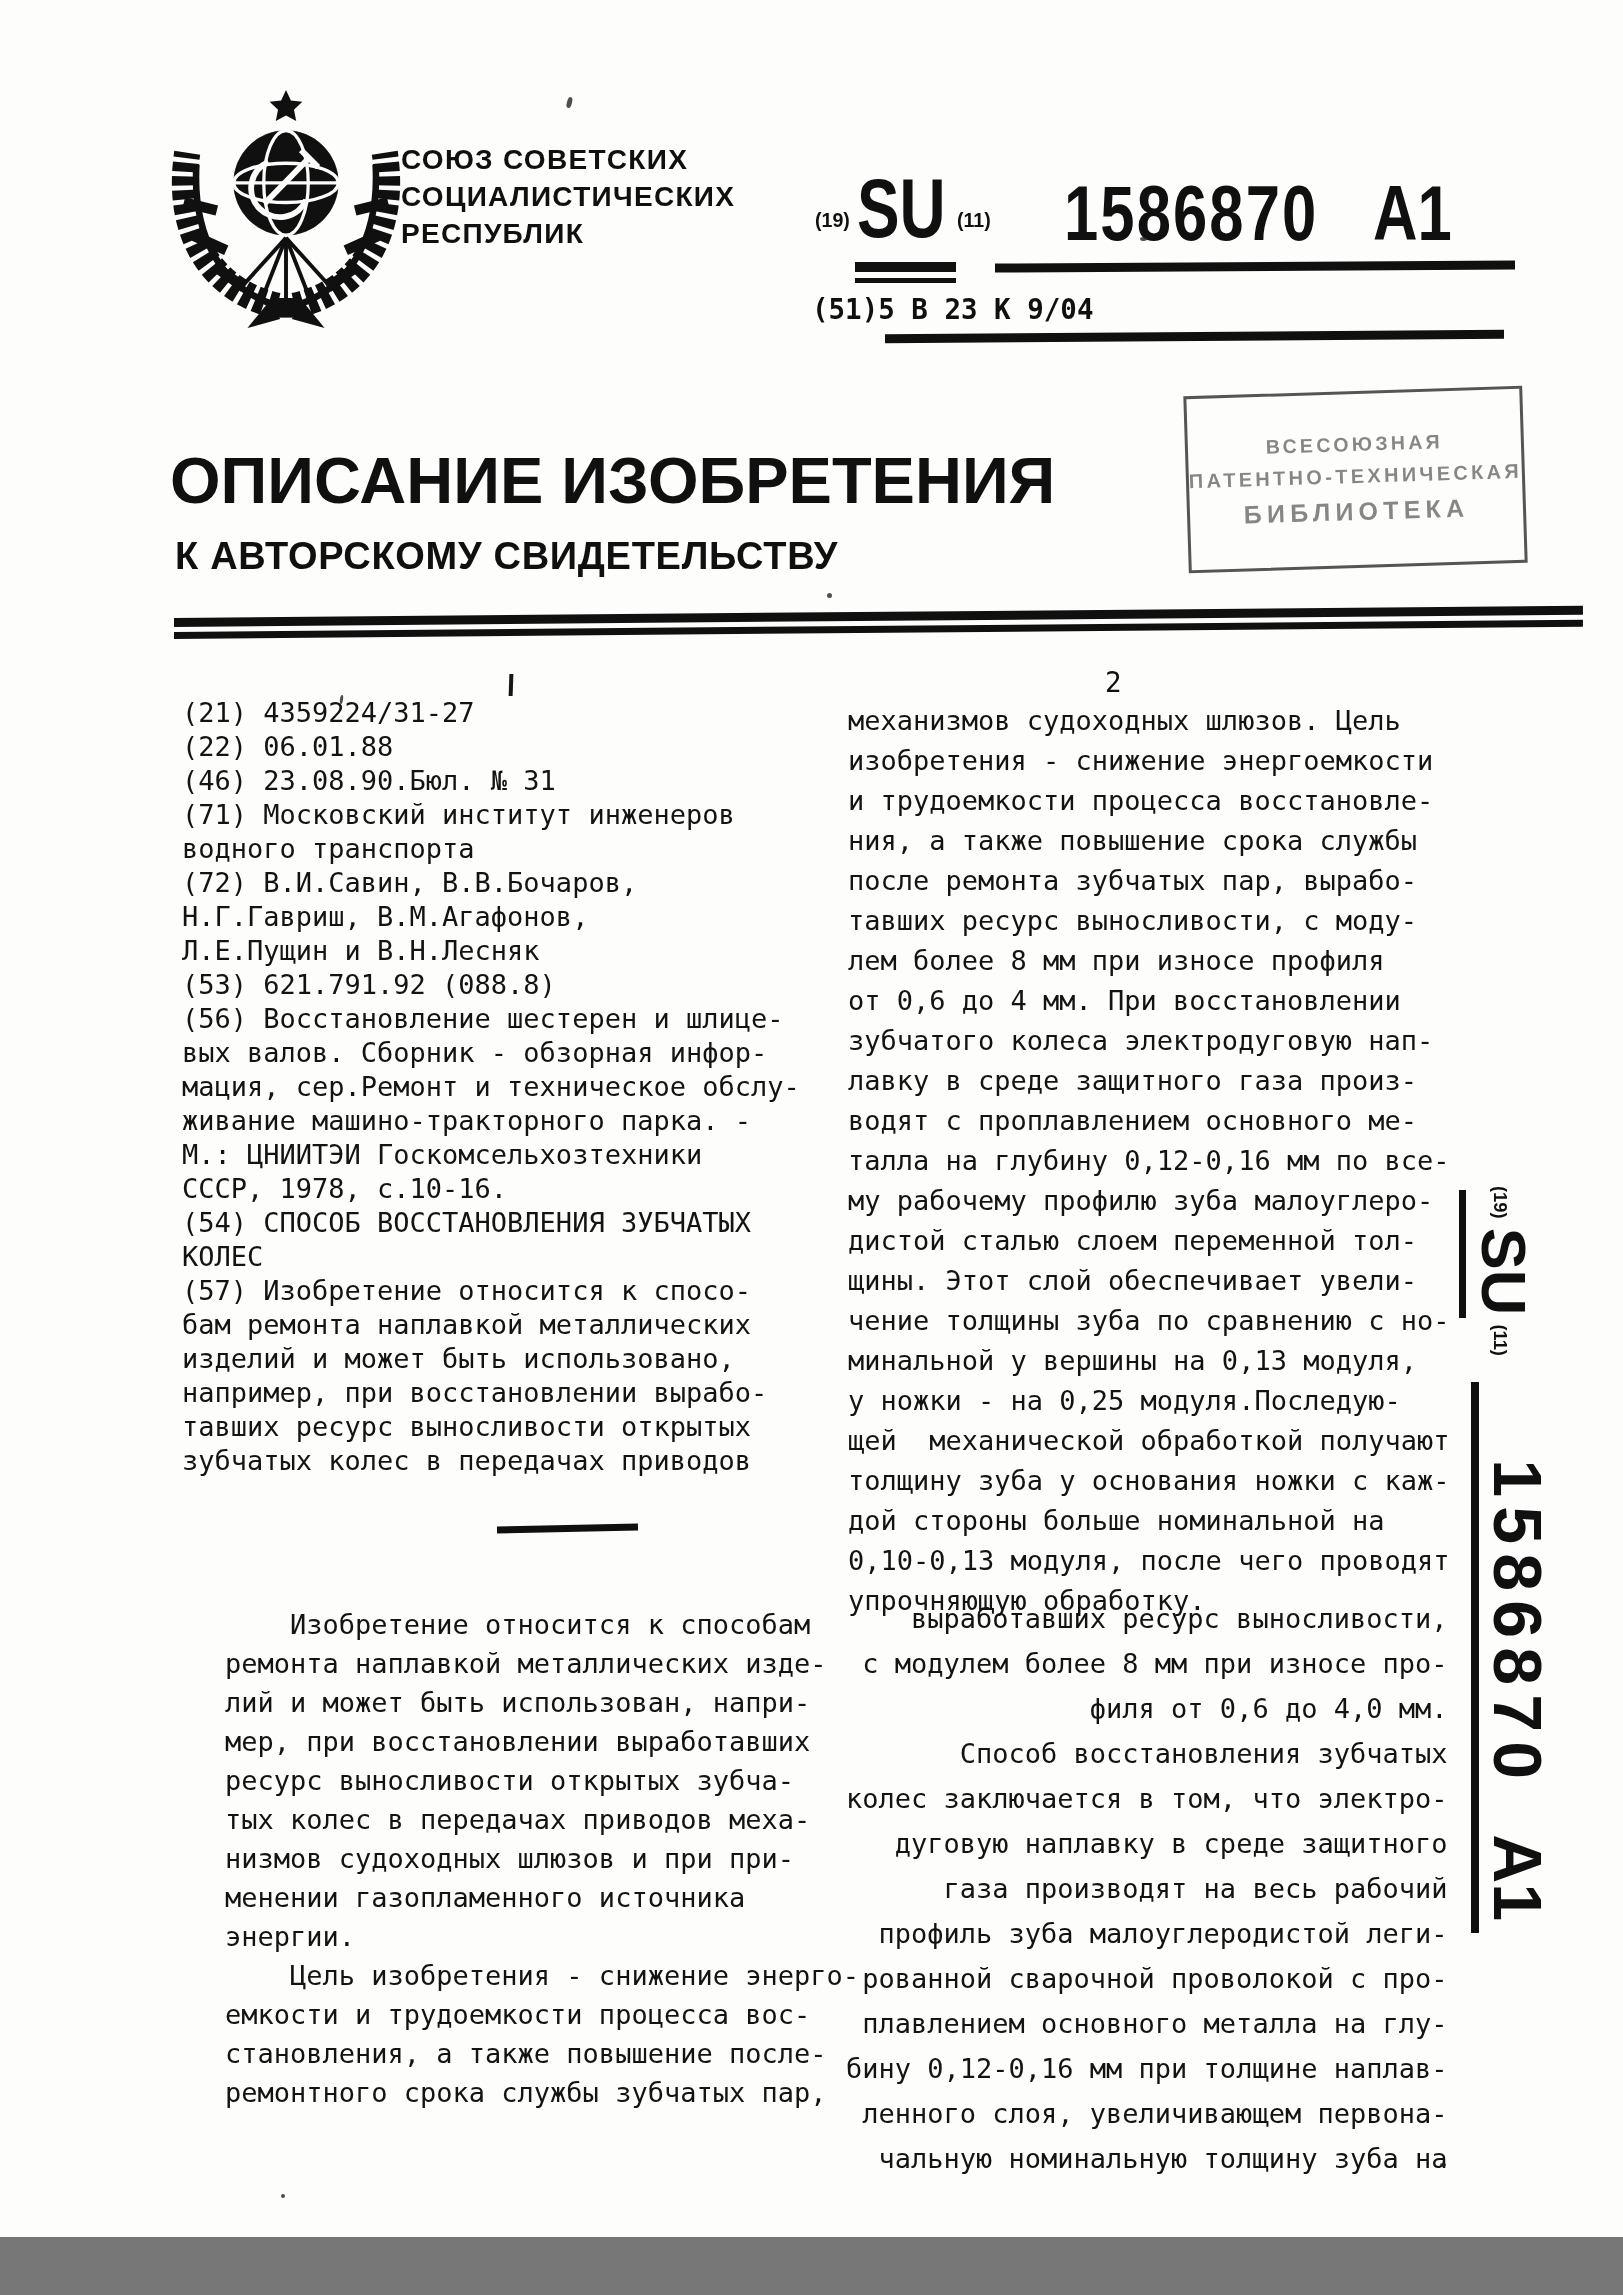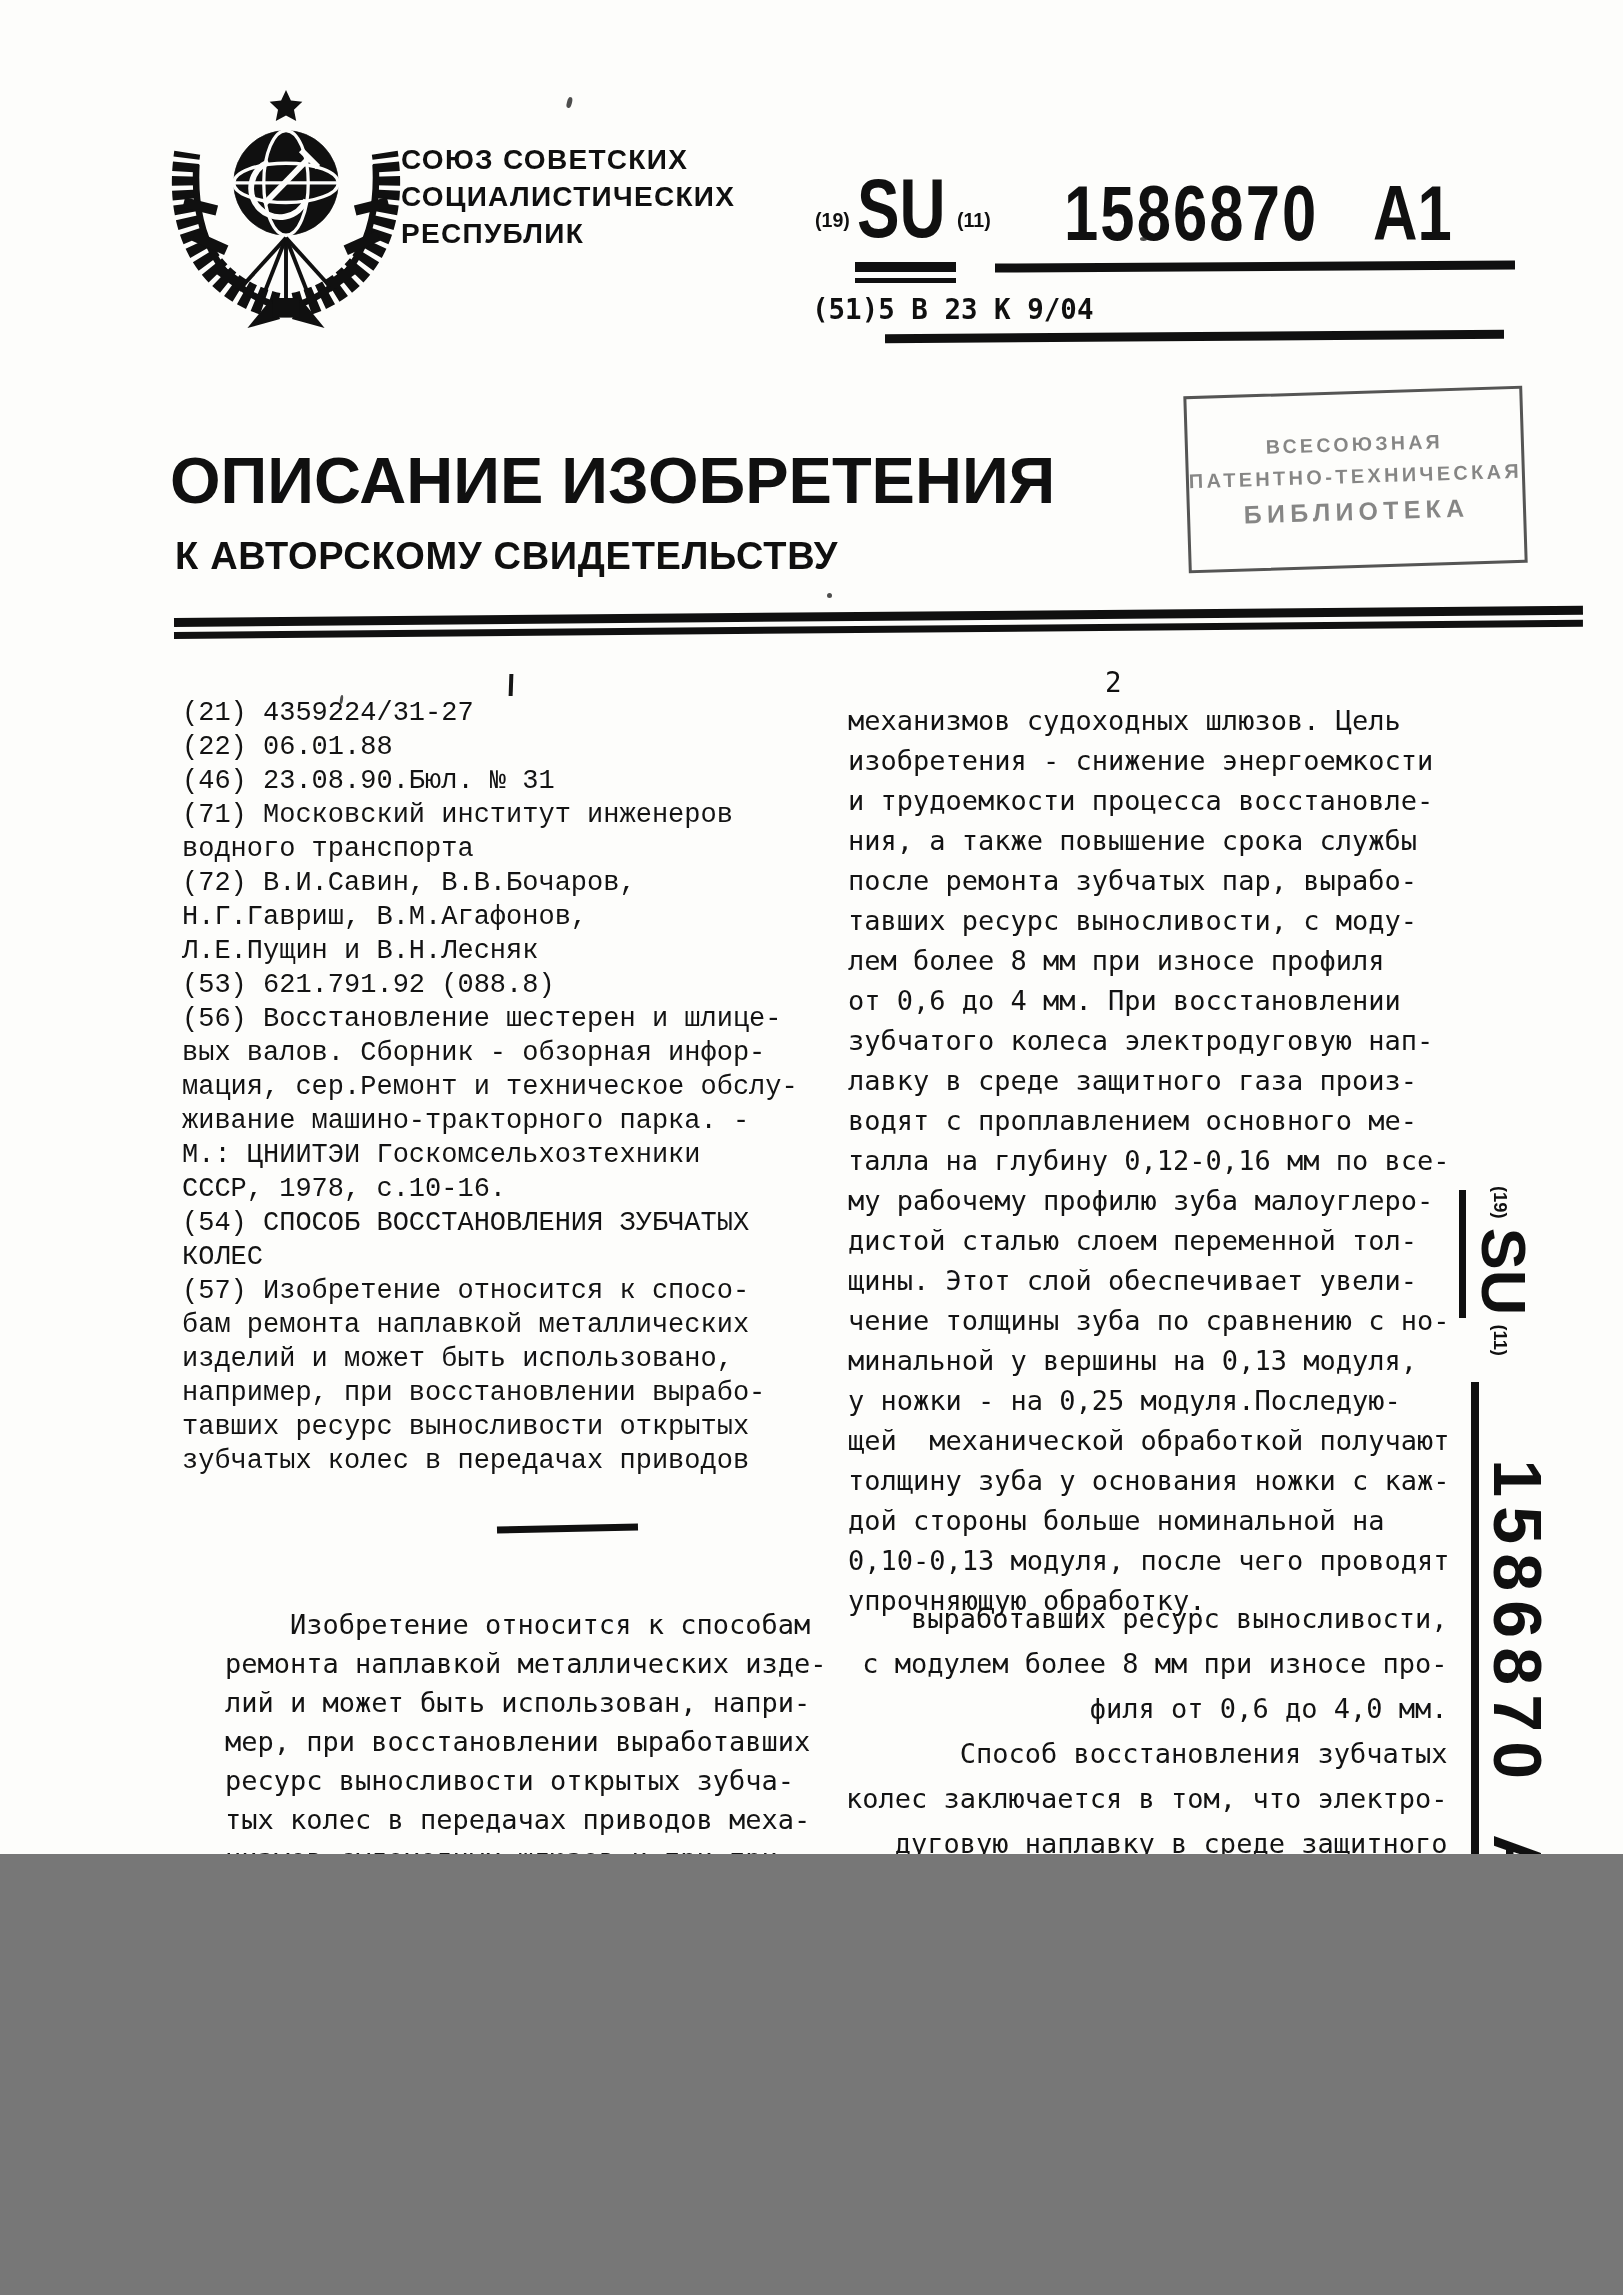--- a/index.html
+++ b/index.html
@@ -1,18 +1,18 @@
 <!DOCTYPE html>
 <html style="font-size:10.5px"><head>
 <meta charset="utf-8">
 <title>SU 1586870 A1</title>
 <style>
   html,body{margin:0;padding:0;background:#777;}
   .page{
-    position:relative; width:1623px; height:1854px;
+    position:relative; width:1623px; height:2237px;
     background:#fdfdfb; color:#101010; overflow:hidden;
     font-family:"Liberation Sans", sans-serif;
   }
   .abs{position:absolute;}
   
   .country{
     left:401px; top:141px; font-weight:bold; font-size:28px; line-height:37px;
     letter-spacing:1.3px; white-space:pre;
   }
   .committee{
@@ -63,21 +63,21 @@
     color:rgba(25,25,25,0.52); font-weight:bold; letter-spacing:3.3px; white-space:nowrap;
   }
   .stamp .s1{font-size:19.6px;}
   .stamp .s2{font-size:20px;}
   .stamp .s3{font-size:25px; letter-spacing:5.2px;}
   
   .tw{
     font-family:"DejaVu Sans Mono", monospace; font-size:27px; color:#131313;
     white-space:pre; letter-spacing:0px;
   }
-  .col-ul{left:182px; top:696px; line-height:34px;font-family:Liberation Mono, monospace;}
+  .col-ul{left:182px; top:696px; line-height:34px;}
   .col-ur{left:848px; top:701px; line-height:40px;}
   .col-ll{left:181px; top:1605px; line-height:39px;margin-left:44px;}
   .col-lr{left:846px; top:1596px; line-height:45px;text-align:right;}
   .pgnum{left:1105px; top:666px; font-family:"DejaVu Sans Mono", monospace; font-size:27.5px;}
   .colmark1{left:509px; top:674px; width:3.9px; height:22px; background:#161616; transform:rotate(2deg);}
   .mid-dash{left:497px; top:1525px; width:141px; height:7.2px; transform:rotate(-1.2deg);}
   
   .sidebar-strip{
     left:1548px; top:1186px; width:769px; height:77px;
     transform:rotate(90deg); transform-origin:0 0;

